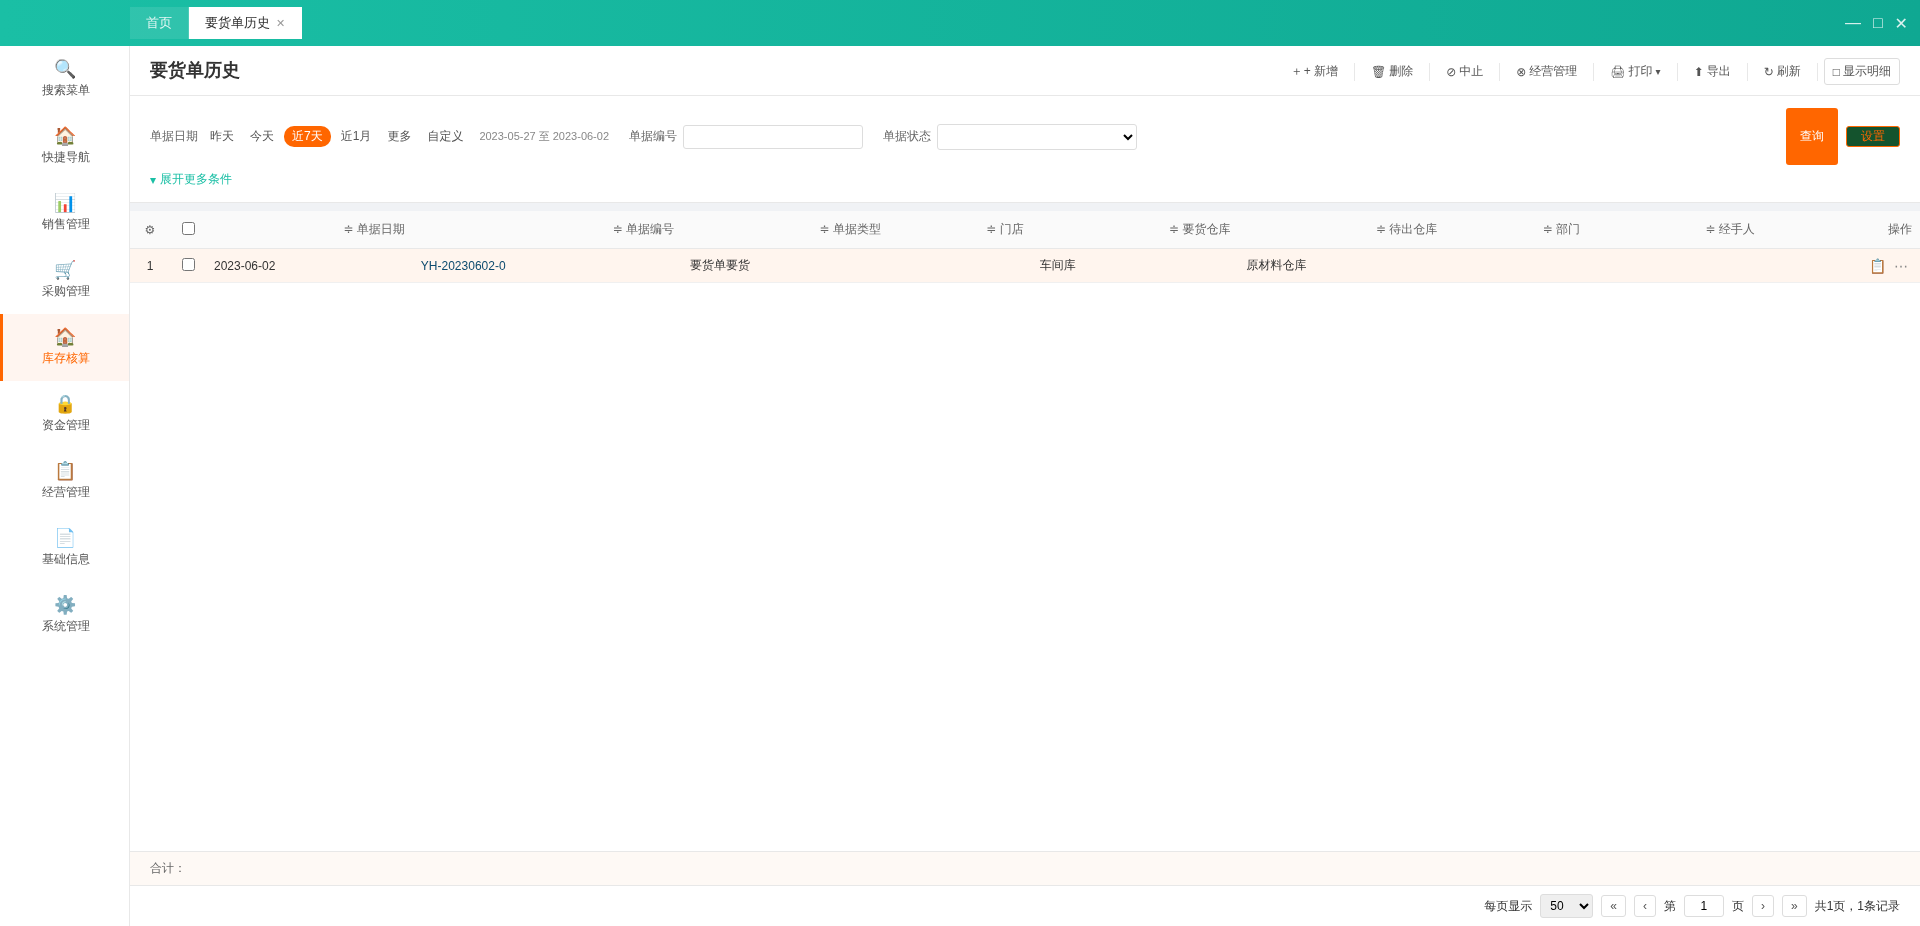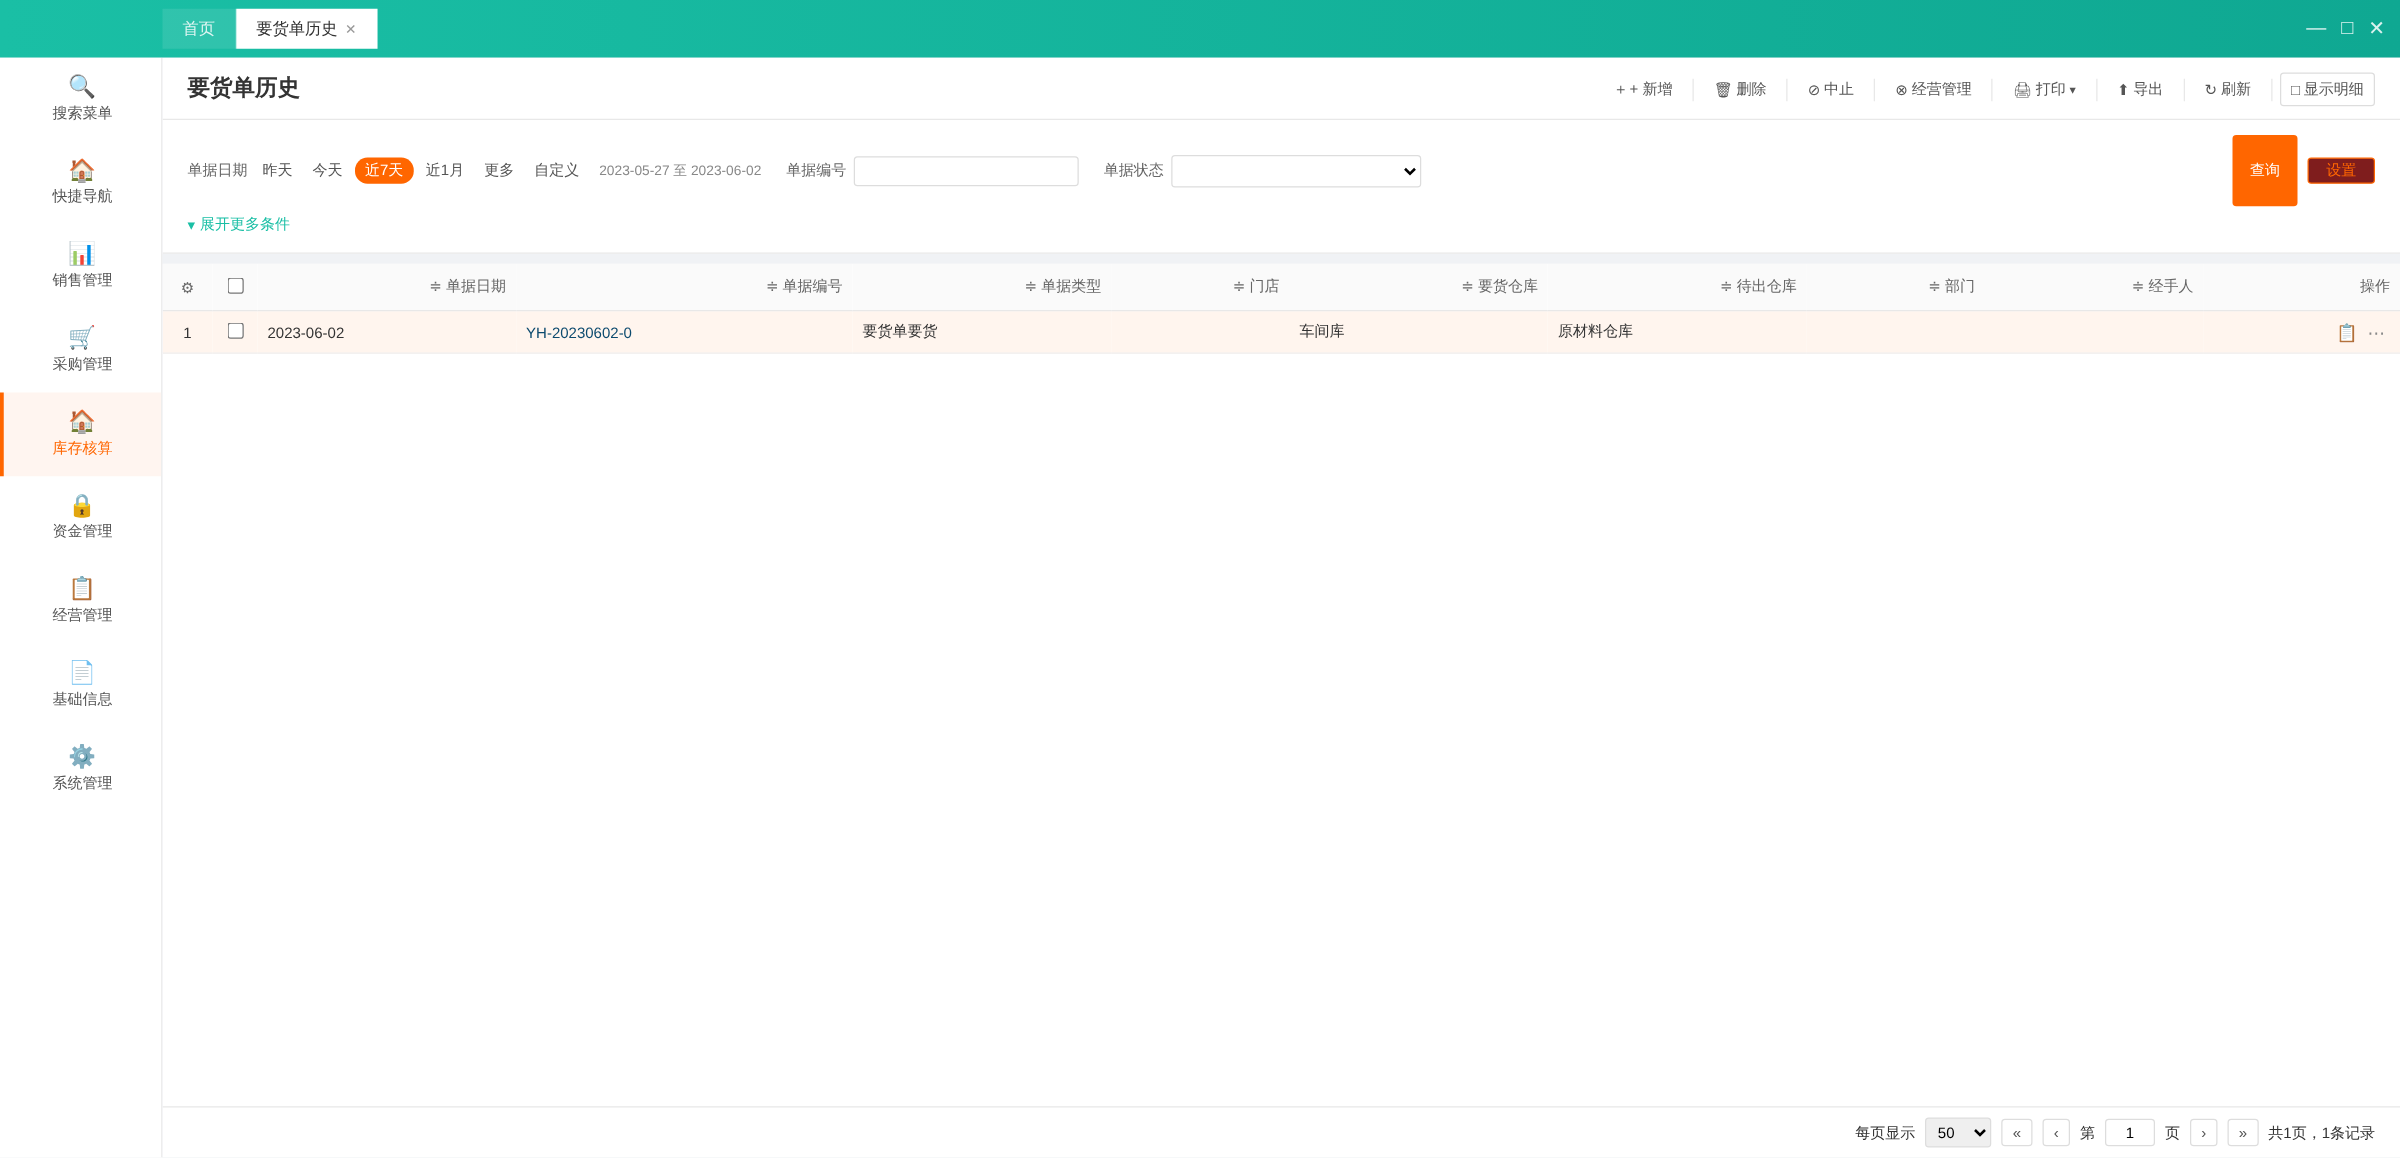--- a/index.html
+++ b/index.html
@@ -289,21 +289,21 @@
       border-radius: 3px;
       padding: 3px 5px;
       font-size: 12px;
       outline: none;
     }
 
     
     input[type="checkbox"] { cursor: pointer; }
 
     .settings-btn {
-      background: #7f1d1d;
+      background: #14532d;
       border: 1px solid #ff6600;
       color: #ff6600;
       border-radius: 3px;
       padding: 1px 14px;
       cursor: pointer;
       font-size: 12px;
     }
 
     .show-detail-btn {
       border: 1px solid #ddd;
@@ -529,20 +529,23 @@
             <td></td>
             <td style="text-align:right;">
               <span class="action-icon">📋</span>
               <span class="action-icon">⋯</span>
             </td>
           </tr>
         </tbody>
       </table>
     </div>
 
+    <div class="table-footer">
+      <span>合计：</span>
+    </div>
 
     <div class="pagination">
       <span>每页显示</span>
       <select class="per-page-select">
         <option value="50">50</option>
         <option value="10">10</option>
         <option value="20">20</option>
         <option value="100">100</option>
       </select>
       <button class="page-btn">«</button>

